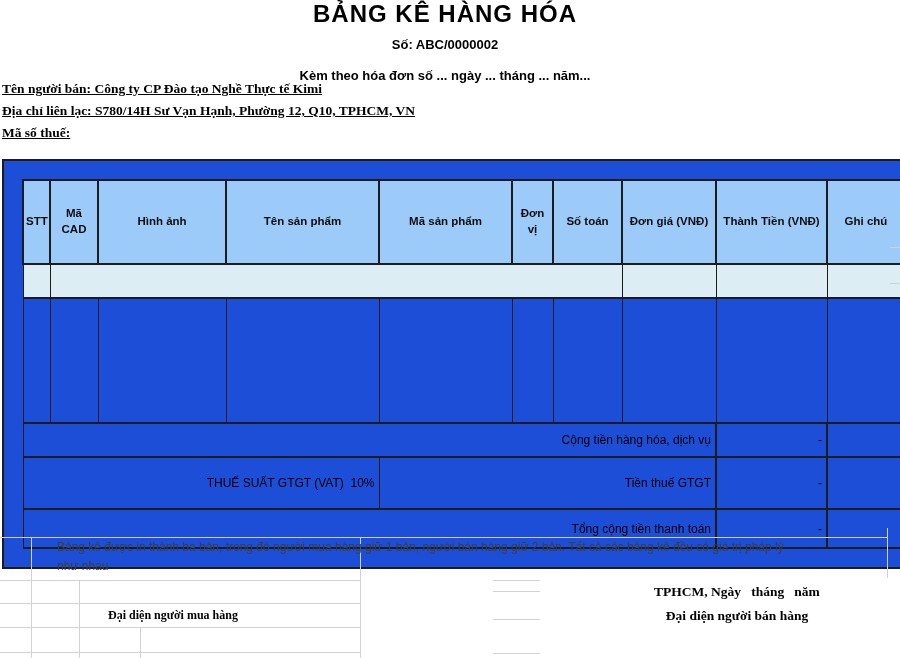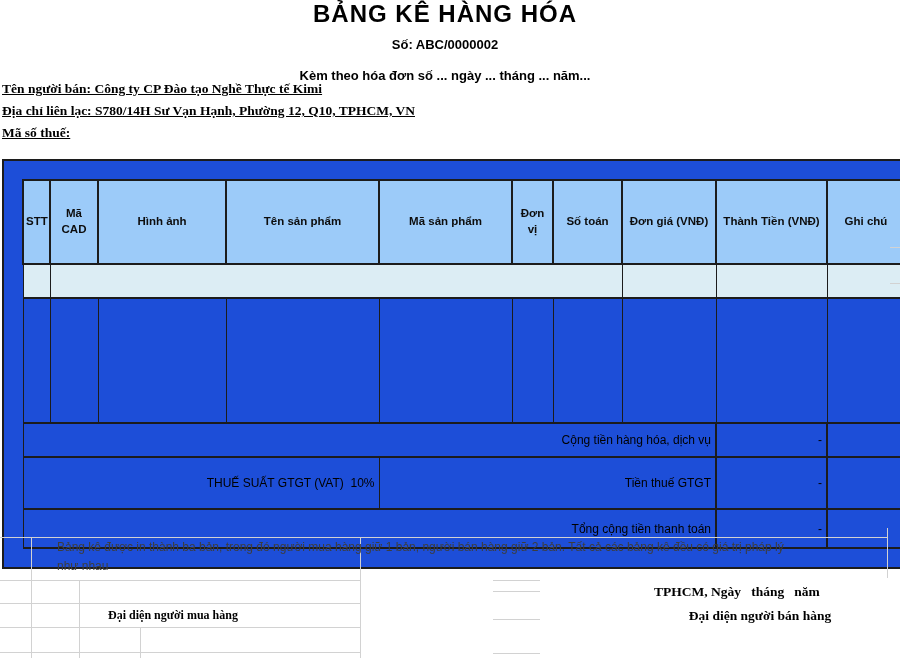--- a/index.html
+++ b/index.html
@@ -45,21 +45,21 @@
   tr.spacer-row td{background:var(--c-pale-fill);border-bottom:2px solid var(--c-border);}
   tr.totals td{font-weight:normal;border-top:2px solid var(--c-border);border-bottom:2px solid var(--c-border);text-align:right;}
   .lbl-right{text-align:right;padding-right:4px;}
   .vat-cell{text-align:center;white-space:pre;}
   .val-cell{text-align:right;padding-right:20px;border-left:2px solid var(--c-border) !important;border-right:2px solid var(--c-border) !important;}
 
   
   .note-text{left:57px;top:538px;width:748px;font-size:12px;line-height:19px;color:var(--c-note);}
   .place-date{left:612px;top:584px;width:250px;text-align:center;font-size:13.5px;font-weight:bold;white-space:pre;}
   .buyer-rep{left:78px;top:608px;width:190px;text-align:center;font-size:12px;font-weight:bold;}
-  .seller-rep{left:640px;top:608px;width:240px;text-align:center;font-size:13.5px;font-weight:bold;}
+  .seller-rep{left:617px;top:608px;width:240px;text-align:center;font-size:13.5px;font-weight:bold;}
 
   
   .gl{position:absolute;background:var(--c-grid);}
 </style>
 </head>
 <body>
 
 <div class="abs title-block">
   <div class="doc-title">BẢNG KÊ HÀNG HÓA</div>
   <div class="doc-sub">Số: ABC/0000002</div>

